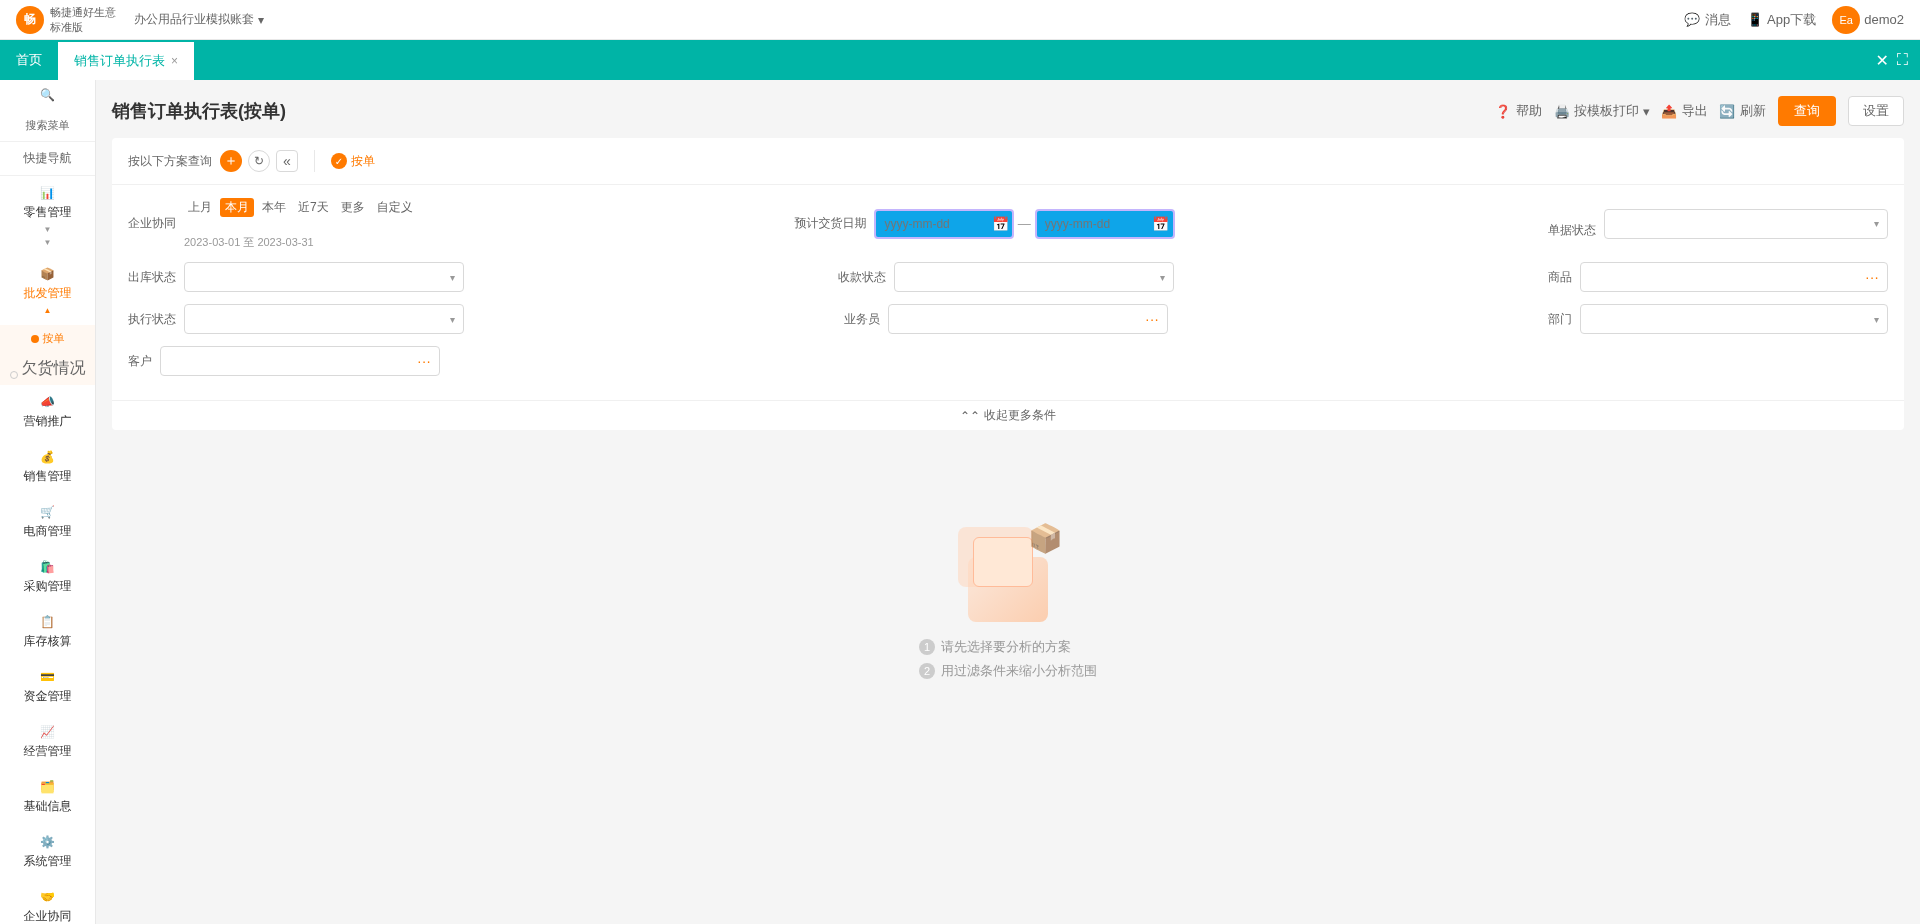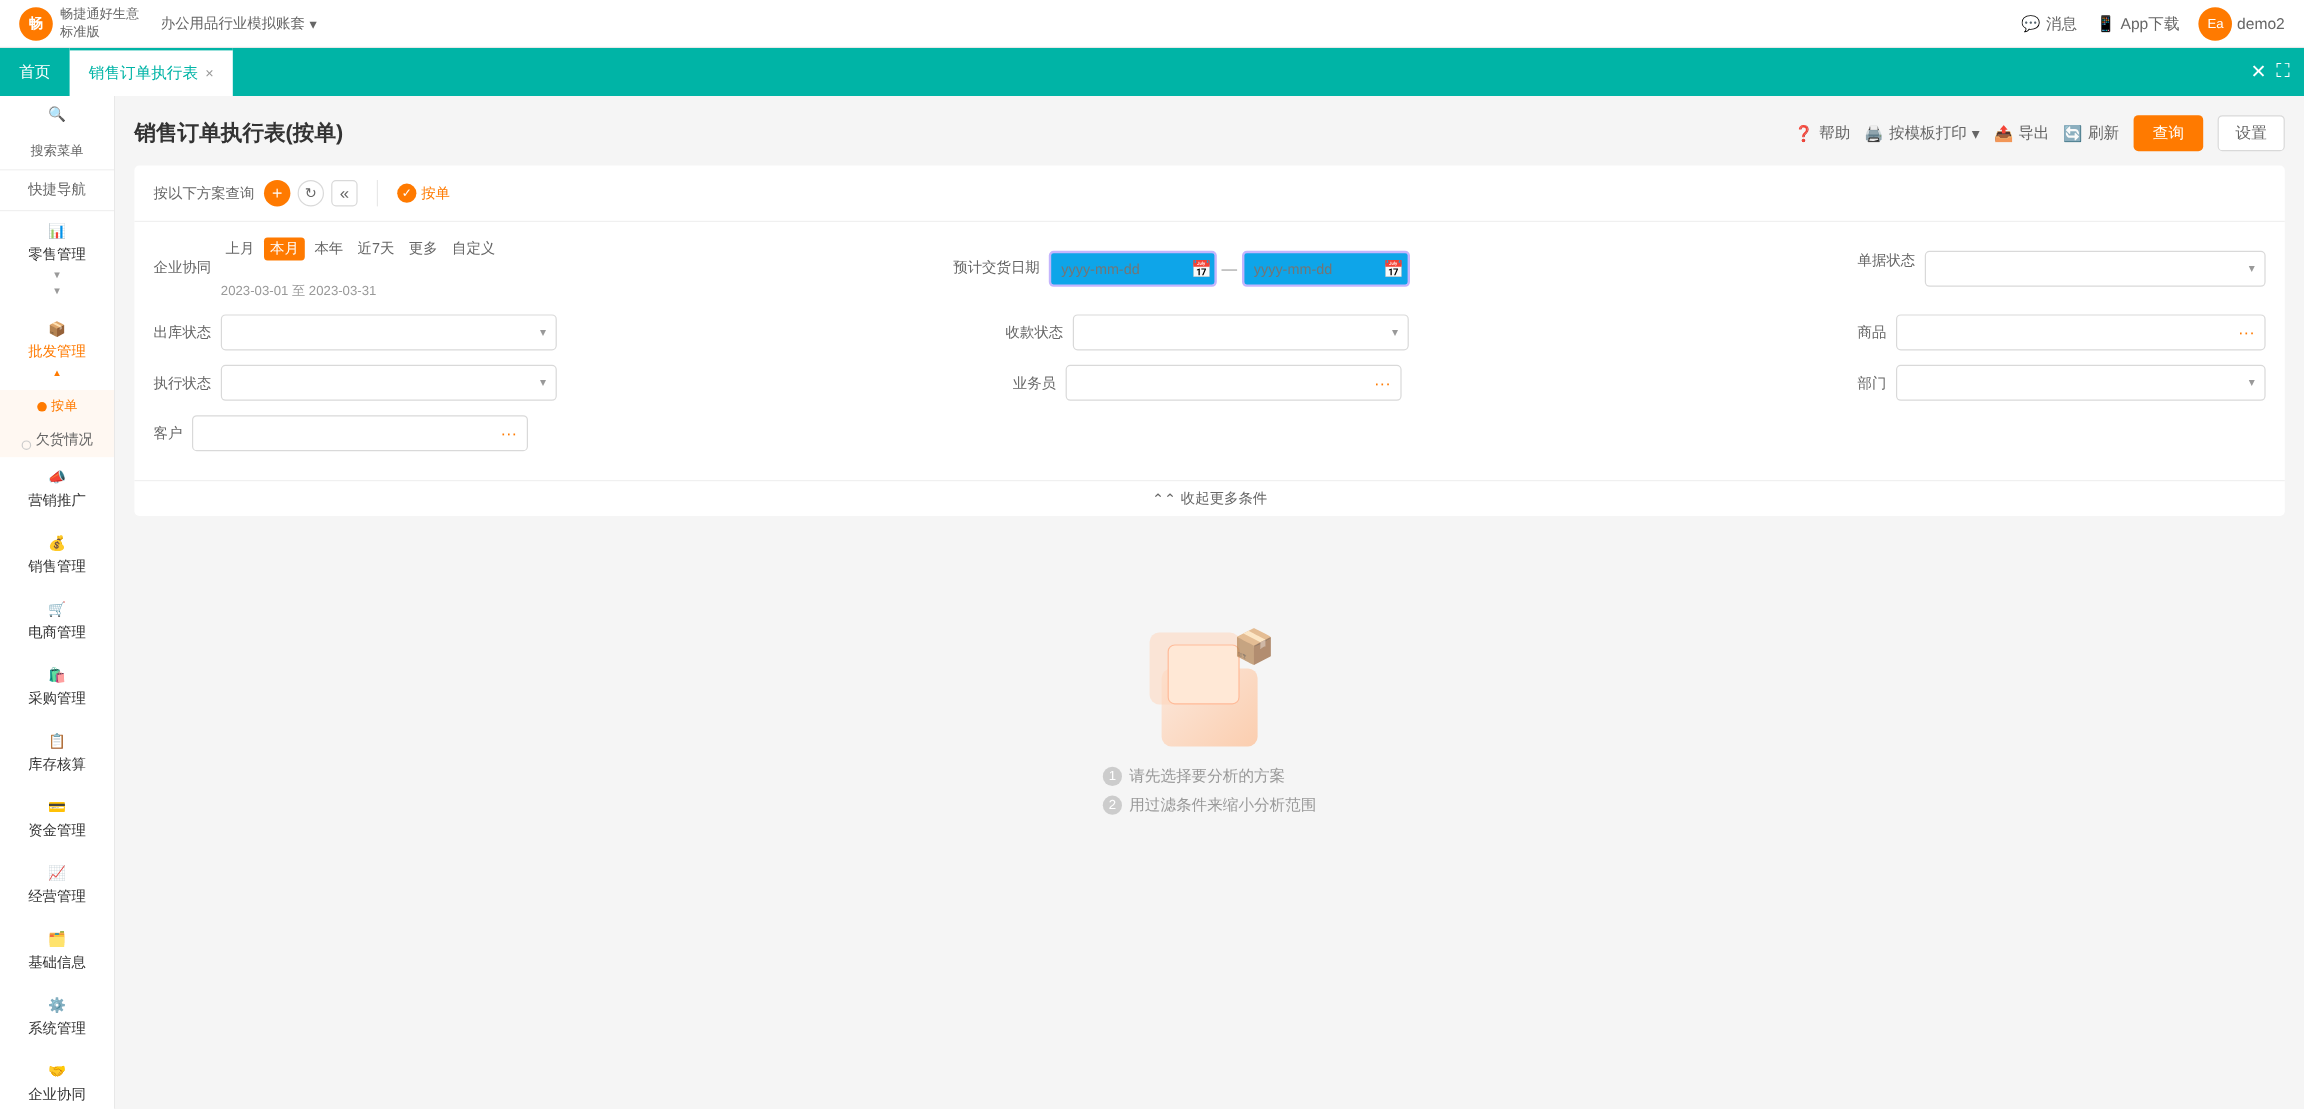--- a/index.html
+++ b/index.html
@@ -146,21 +146,21 @@
       </div>
 
       <div style="background:#fff8f2;">
         <div class="sidebar-item" style="padding: 6px 8px;">
           <span style="font-size:11px; color:#ff7a00; display:flex; align-items:center; gap:4px;">
             <span style="width:8px;height:8px;border-radius:50%;background:#ff7a00;display:inline-block;"></span>
             按单
           </span>
         </div>
         <div class="sidebar-item" style="padding: 6px 8px;">
-          <span style="font-size:12px; color:#666; display:flex; align-items:flex-end; gap:4px;">
+          <span style="font-size:16px; color:#666; display:flex; align-items:flex-end; gap:4px;">
             <span style="width:8px;height:8px;border-radius:50%;border:1px solid #ccc;display:inline-block;"></span>
             欠货情况
           </span>
         </div>
       </div>
 
       <div class="sidebar-item">
         <span>📣</span>
         <span style="font-size:12px;">营销推广</span>
       </div>
@@ -278,21 +278,21 @@
                 <input type="text" class="filter-input" style="width: 140px;" placeholder="yyyy-mm-dd">
                 <span style="color:#ff7a00; font-size:14px; margin-left:-26px; margin-right:4px;">📅</span>
                 <span class="filter-date-sep">—</span>
                 <input type="text" class="filter-input" style="width: 140px;" placeholder="yyyy-mm-dd">
                 <span style="color:#ff7a00; font-size:14px; margin-left:-26px;">📅</span>
               </div>
             </div>
 
             <div style="flex:1;"></div>
 
-            <div style="display:flex; align-items:flex-start; gap:8px; flex-shrink:0; width:340px;">
+            <div style="display:flex; align-items:flex-end; gap:8px; flex-shrink:0; width:340px;">
               <span class="filter-field-label">单据状态</span>
               <div class="filter-select" style="width:280px;">
                 <span></span>
                 <span class="dropdown-arrow">▾</span>
               </div>
             </div>
           </div>
 
           <div class="filter-row">
             <div style="display:flex; align-items:center; gap:8px;">

